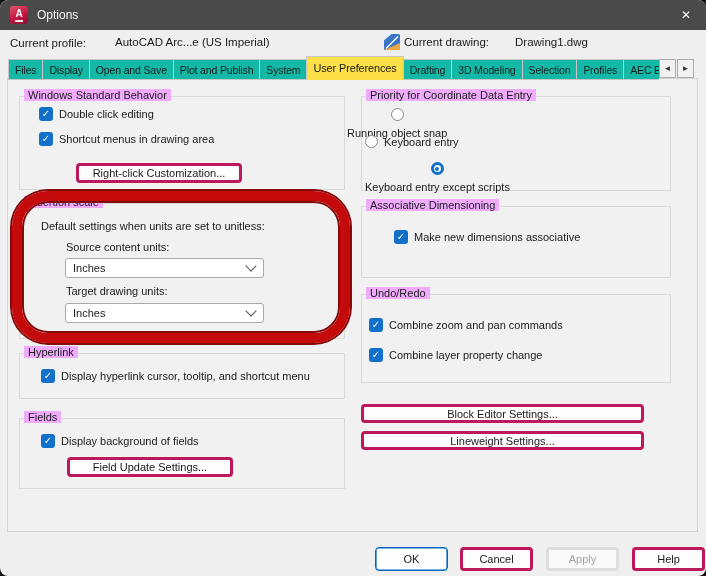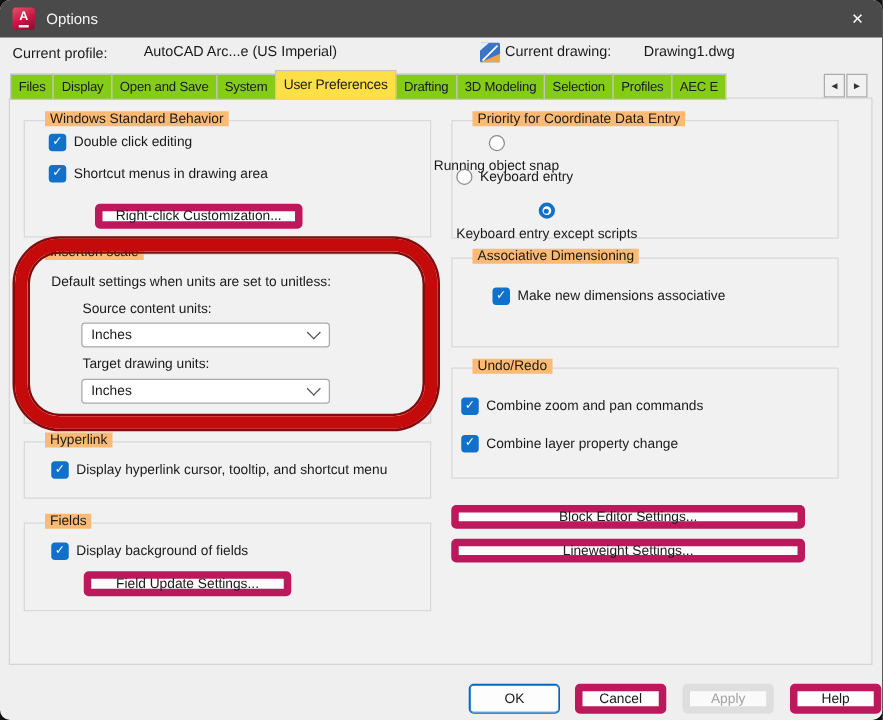--- a/index.html
+++ b/index.html
@@ -17,45 +17,45 @@
   .title{color:#f5f5f5;font-size:12px;}
   .close{position:absolute;right:12px;top:7px;width:16px;height:16px;color:#fff;font-size:12px;
          display:flex;align-items:center;justify-content:center;cursor:pointer;}
   
   .plabel{position:absolute;font-size:11.5px;white-space:nowrap;}
   .dwg-icon{position:absolute;left:384px;top:34px;width:16px;height:16px;}
   
   .tabs{position:absolute;left:7px;top:56px;width:652px;height:24px;display:flex;
         align-items:flex-end;overflow:hidden;z-index:3;}
   .tab{height:21px;line-height:20px;padding:0 6px;font-size:10.5px;letter-spacing:-0.15px;
-       background:#84cc16;border:1px solid #c6c6c6;border-bottom:1px solid #c6c6c6;
+       background:#14b8a6;border:1px solid #c6c6c6;border-bottom:1px solid #c6c6c6;
        margin-left:-1px;white-space:nowrap;box-sizing:border-box;cursor:pointer;}
   .tab:first-child{margin-left:1px;}
   .tab.active{height:24px;line-height:23px;background:#fde047;border-bottom:0;position:relative;
               z-index:4;font-size:11px;}
   .scrollbtn{position:absolute;top:59px;width:17px;height:19px;background:#f1f1f1;
              border:1px solid #ababab;font-size:8px;color:#333;display:flex;align-items:center;
              justify-content:center;z-index:5;cursor:pointer;box-sizing:border-box;}
   
   .panel{position:absolute;left:7px;top:78px;width:691px;height:454px;background:#f1f1f1;
          border:1px solid #d4d4d4;box-sizing:border-box;z-index:1;}
   .group{position:absolute;border:1px solid #d9d9d9;box-sizing:border-box;}
-  .legend{position:absolute;top:-8px;left:16px;background:#fdba74;padding:0 4px;font-size:11px;
+  .legend{position:absolute;top:-8px;left:4px;background:#f0abfc;padding:0 4px;font-size:11px;
           white-space:nowrap;}
   .row{position:absolute;display:flex;align-items:center;gap:6px;font-size:11px;white-space:nowrap;}
   .checkbox{width:14px;height:14px;border-radius:3px;background:#1170ca;display:flex;flex:none;
             align-items:center;justify-content:center;cursor:pointer;}
   .checkbox .tick{color:#fff;font-size:10px;line-height:1;}
   .radio{width:13px;height:13px;border-radius:50%;box-sizing:border-box;background:#fff;
          border:1px solid #8a8a8a;flex:none;display:flex;align-items:center;justify-content:center;
          cursor:pointer;}
   .radio.selected{border:3.5px solid #1170ca;}
   .radio.selected .dot{width:4px;height:4px;border-radius:50%;background:#1170ca;}
   .field-label{position:absolute;font-size:11px;white-space:nowrap;}
-  .btn{position:absolute;background:#fdfdfd;border:6px solid #be185d;border-radius:4px;
+  .btn{position:absolute;background:#fdfdfd;border:3px solid #be185d;border-radius:4px;
        font-size:11px;font-family:inherit;color:#1a1a1a;display:flex;align-items:center;
        justify-content:center;box-sizing:border-box;cursor:pointer;white-space:nowrap;}
   .select{position:absolute;background:#fff;border:1px solid #a9a9a9;border-radius:3px;
           box-sizing:border-box;display:flex;align-items:center;padding:0 8px 0 7px;font-size:11px;
           cursor:pointer;}
   .select .chev{margin-left:auto;width:7px;height:7px;border-right:1.3px solid #555;
                 border-bottom:1.3px solid #555;transform:rotate(45deg);margin-top:-4px;flex:none;}
   
   .annotation{position:absolute;left:12px;top:191px;width:338px;height:152px;box-sizing:border-box;
               border:10px solid #c40a0a;border-radius:36px;z-index:50;pointer-events:none;
@@ -87,20 +87,21 @@
     <path d="M0 0 L7.5 0 L0 6.5 Z" fill="#e8eef7"></path>
     <line x1="2" y1="14.5" x2="14" y2="2.5" stroke="#ffffff" stroke-width="1.4"></line>
   </svg>
   <span class="plabel" style="left:404px;top:36px;">Current drawing:</span>
   <span class="plabel" style="left:515px;top:36px;">Drawing1.dwg</span>
 
   <div class="tabs">
     <div class="tab">Files</div>
     <div class="tab">Display</div>
     <div class="tab">Open and Save</div>
+    <div class="tab">Plot and Publish</div>
     <div class="tab">System</div>
     <div class="tab active">User Preferences</div>
     <div class="tab">Drafting</div>
     <div class="tab">3D Modeling</div>
     <div class="tab">Selection</div>
     <div class="tab">Profiles</div>
     <div class="tab">AEC E</div>
   </div>
   <div class="scrollbtn" style="left:659px;">
     <span>◄</span>

